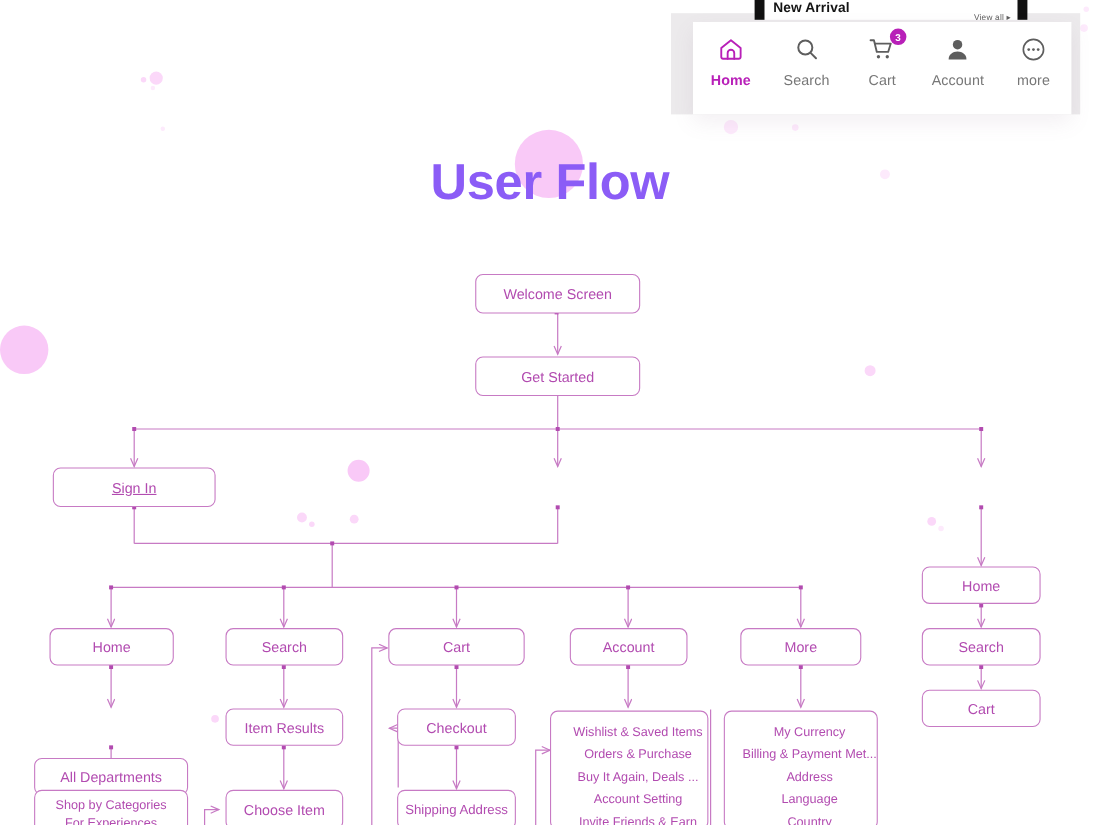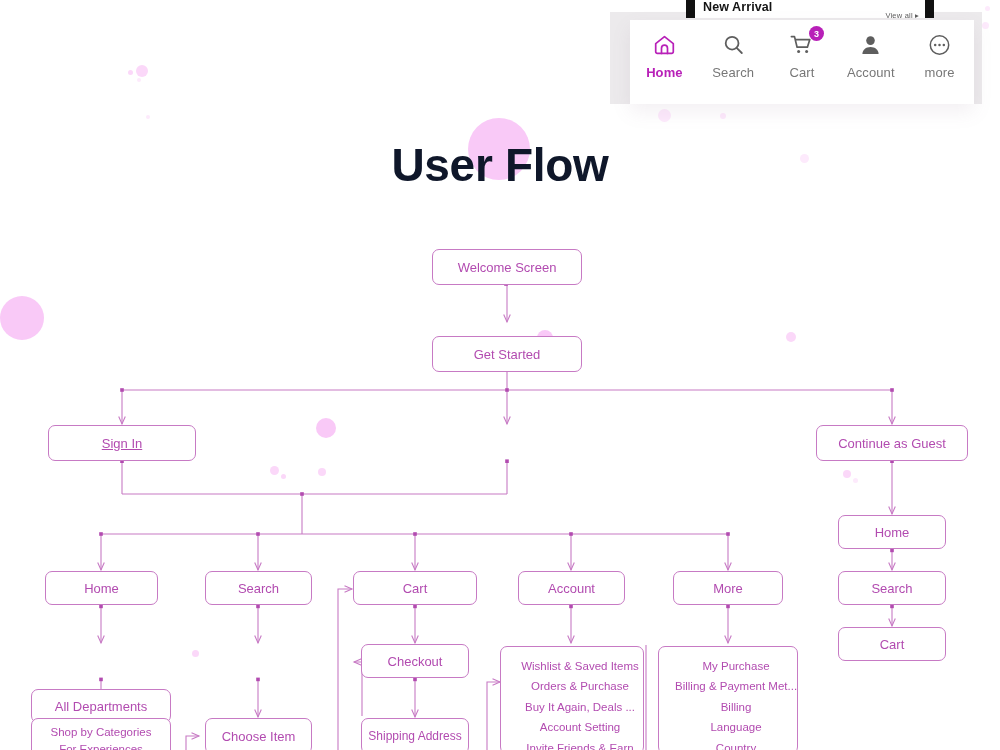--- a/index.html
+++ b/index.html
@@ -45,21 +45,21 @@
   .tab.active .lbl{color:#b820b8;font-weight:bold;}
   .badge{
     position:absolute;top:-6px;right:-9px;width:15px;height:15px;border-radius:50%;
     background:#b820b8;color:#fff;font-size:9px;font-weight:bold;
     display:flex;align-items:center;justify-content:center;
   }
 
   
   #page-title{
     position:absolute;left:0;right:0;top:138px;text-align:center;
-    font-size:46px;font-weight:bold;color:#0f172a;letter-spacing:-.3px;
+    font-size:46px;font-weight:bold;color:#8b5cf6;letter-spacing:-.3px;
   }
   #page-sub{
     position:absolute;left:0;right:0;top:206px;text-align:center;
     font-size:17px;color:#a9a9a9;
   }
 
   
   .node{
     position:absolute;box-sizing:border-box;
     border:1px solid #c77ac4;border-radius:7px;background:#ffffff;
@@ -240,52 +240,52 @@
       <rect x="99.2" y="677.6" width="3.6" height="3.6"></rect>
       <rect x="256.2" y="677.6" width="3.6" height="3.6"></rect>
       <rect x="413.2" y="677.6" width="3.6" height="3.6"></rect>
       <rect x="890.2" y="459.4" width="3.6" height="3.6"></rect>
       <rect x="890.2" y="548.6" width="3.6" height="3.6"></rect>
       <rect x="890.2" y="604.6" width="3.6" height="3.6"></rect>
     </g>
   </svg>
 
   <div class="node" style="left:432px;top:249px;width:150px;height:36px;">Welcome Screen</div>
-  <div class="node" style="left:432px;top:324px;width:150px;height:36px;margin-top:12px;">Get Started</div>
+  <div class="node" style="left:432px;top:324px;width:150px;height:36px;">Get Started</div>
 
   <div class="node" style="left:48px;top:425px;width:148px;height:36px;text-decoration:underline;">Sign In</div>
-  <div class="node" style="left:816px;top:425px;width:152px;height:36px;">Continue as Guest</div>
 
   <div class="node" style="left:45px;top:571px;width:113px;height:34px;">Home</div>
   <div class="node" style="left:205px;top:571px;width:107px;height:34px;">Search</div>
   <div class="node" style="left:353px;top:571px;width:124px;height:34px;">Cart</div>
   <div class="node" style="left:518px;top:571px;width:107px;height:34px;">Account</div>
   <div class="node" style="left:673px;top:571px;width:110px;height:34px;">More</div>
 
   <div class="node" style="left:31px;top:644px;width:140px;height:34px;margin-top:45px;">All Departments</div>
+  <div class="node" style="left:205px;top:644px;width:107px;height:34px;">Item Results</div>
   <div class="node" style="left:361px;top:644px;width:108px;height:34px;">Checkout</div>
 
   <div class="node two" style="left:31px;top:718px;width:140px;height:44px;">
     <span>Shop by Categories</span>
     <span>For Experiences</span>
   </div>
   <div class="node" style="left:205px;top:718px;width:107px;height:36px;">Choose Item</div>
   <div class="node" style="left:361px;top:718px;width:108px;height:36px;font-size:12px;">Shipping Address</div>
 
   <div class="listnode" style="left:500px;top:646px;width:144px;height:108px;">
     <div class="li">Wishlist &amp; Saved Items</div>
     <div class="li">Orders &amp; Purchase</div>
     <div class="li">Buy It Again, Deals ...</div>
     <div class="li">Account Setting</div>
     <div class="li">Invite Friends &amp; Earn</div>
   </div>
   <div class="listnode" style="left:658px;top:646px;width:140px;height:108px;">
-    <div class="li">My Purchase</div>
+    <div class="li">My Currency</div>
     <div class="li">Billing &amp; Payment Met...</div>
-    <div class="li">Billing</div>
+    <div class="li">Address</div>
     <div class="li">Language</div>
     <div class="li">Country</div>
   </div>
 
   <div class="node" style="left:838px;top:515px;width:108px;height:34px;">Home</div>
   <div class="node" style="left:838px;top:571px;width:108px;height:34px;">Search</div>
   <div class="node" style="left:838px;top:627px;width:108px;height:34px;">Cart</div>
 
 </div>
 

